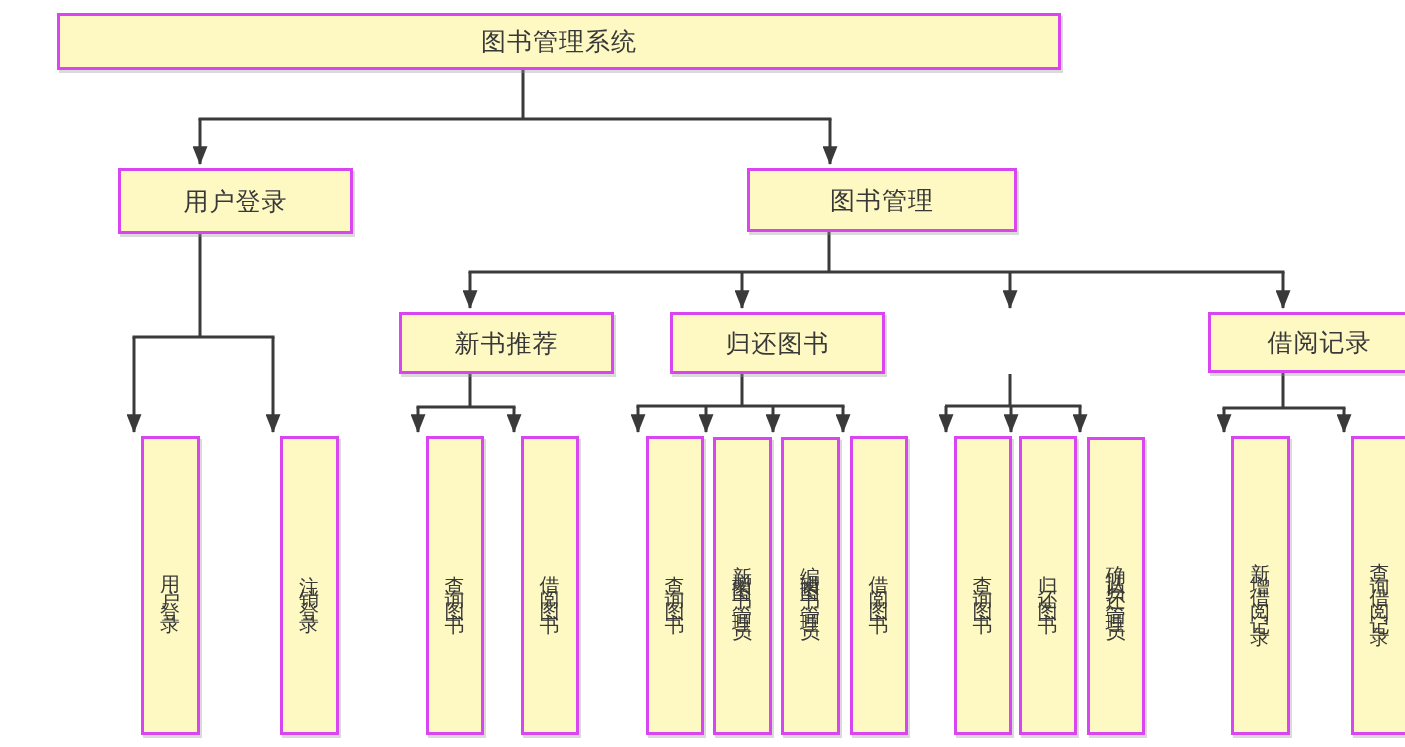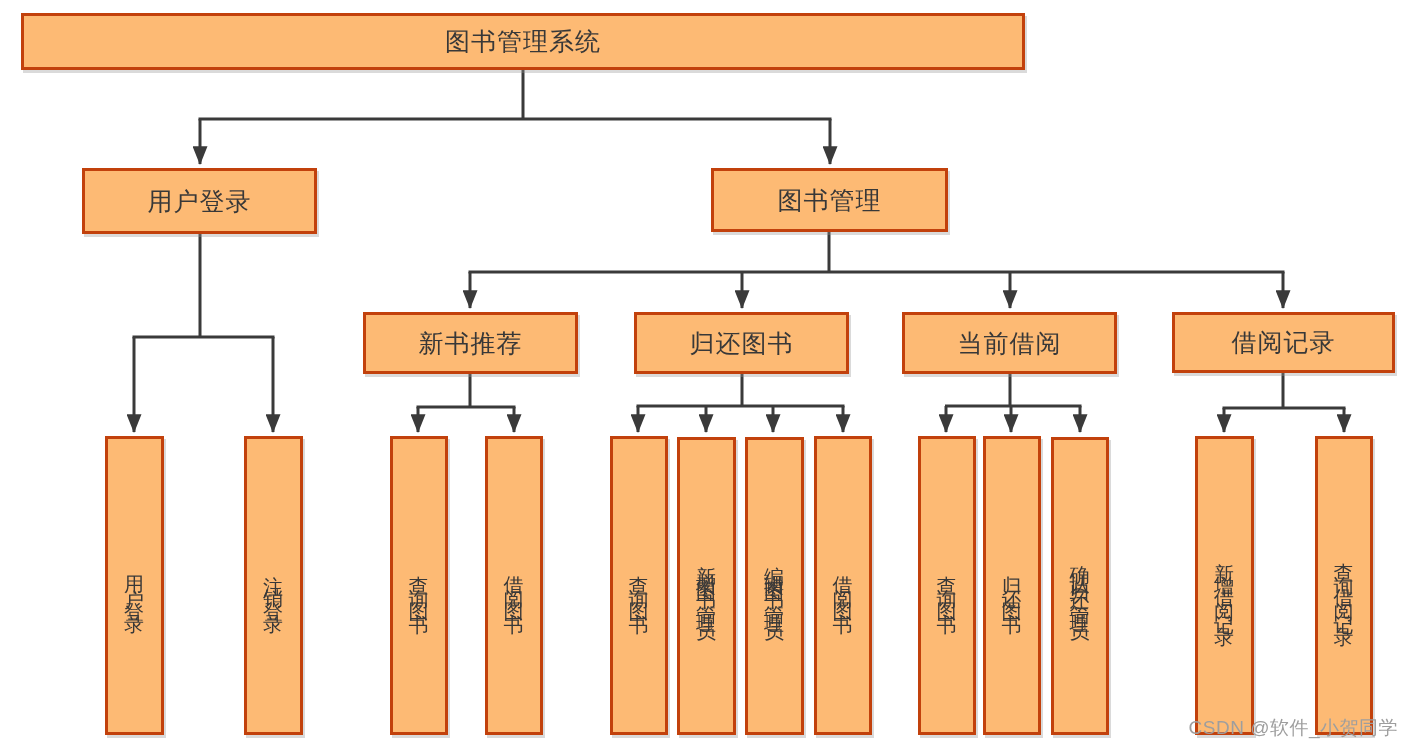--- a/index.html
+++ b/index.html
@@ -3,23 +3,24 @@
 <meta charset="utf-8">
 <style>
   html,body{margin:0;padding:0;background:#fff;}
   .stage{
     position:relative;width:1405px;height:747px;background:#ffffff;
     font-family:"Liberation Sans","DejaVu Sans",sans-serif;color:#383838;
     overflow:hidden;
   }
   .edges{position:absolute;left:0;top:0;z-index:1;}
   .node{
-    position:absolute;z-index:2;box-sizing:border-box;background:#fdba74;
-    border:3px solid #c2410c;display:flex;align-items:center;justify-content:center;
+    position:absolute;z-index:2;box-sizing:border-box;background:#fef9c3;
+    border:3px solid #d946ef;display:flex;align-items:center;justify-content:center;
     box-shadow:2px 3px 0 rgba(150,150,150,0.35);
+    margin-left:36px;
   }
   .h-node span{font-size:25px;letter-spacing:1px;white-space:nowrap;color:#383838;}
   .v-node span{
     writing-mode:vertical-rl;text-orientation:mixed;
     font-size:20px;letter-spacing:13px;color:#383838;line-height:1;
   }
   .v-node.tight span{letter-spacing:8px;}
   .watermark{
     position:absolute;right:7px;bottom:6px;z-index:5;
     font-size:19px;color:#9e9e9e;letter-spacing:0.5px;white-space:nowrap;
@@ -80,32 +81,29 @@
     </g>
   </svg>
 
   <div class="node h-node" style="left:21px;top:13px;width:1004px;height:57px;">
     <span>图书管理系统</span>
   </div>
 
   <div class="node h-node" style="left:82px;top:168px;width:235px;height:66px;">
     <span>用户登录</span>
   </div>
-  <div class="node h-node" style="left:711px;top:168px;width:237px;height:64px;">
+  <div class="node h-node" style="left:711px;top:168px;width:270px;height:64px;">
     <span>图书管理</span>
   </div>
 
   <div class="node h-node" style="left:363px;top:312px;width:215px;height:62px;text-align:right;">
     <span>新书推荐</span>
   </div>
   <div class="node h-node" style="left:634px;top:312px;width:215px;height:62px;">
     <span>归还图书</span>
-  </div>
-  <div class="node h-node" style="left:902px;top:312px;width:215px;height:62px;">
-    <span>当前借阅</span>
   </div>
   <div class="node h-node" style="left:1172px;top:312px;width:223px;height:61px;">
     <span>借阅记录</span>
   </div>
 
   <div class="node v-node" style="left:105px;top:436px;width:59px;height:299px;">
     <span>用户登录</span>
   </div>
   <div class="node v-node" style="left:244px;top:436px;width:59px;height:299px;">
     <span>注销登录</span>
@@ -141,15 +139,14 @@
     <span>确认归还（管理员）</span>
   </div>
 
   <div class="node v-node" style="left:1195px;top:436px;width:59px;height:299px;">
     <span>新增借阅记录</span>
   </div>
   <div class="node v-node" style="left:1315px;top:436px;width:58px;height:299px;">
     <span>查询借阅记录</span>
   </div>
 
-  <div class="watermark">CSDN @软件_小贺同学</div>
 
 </div>
 
 </body></html>

